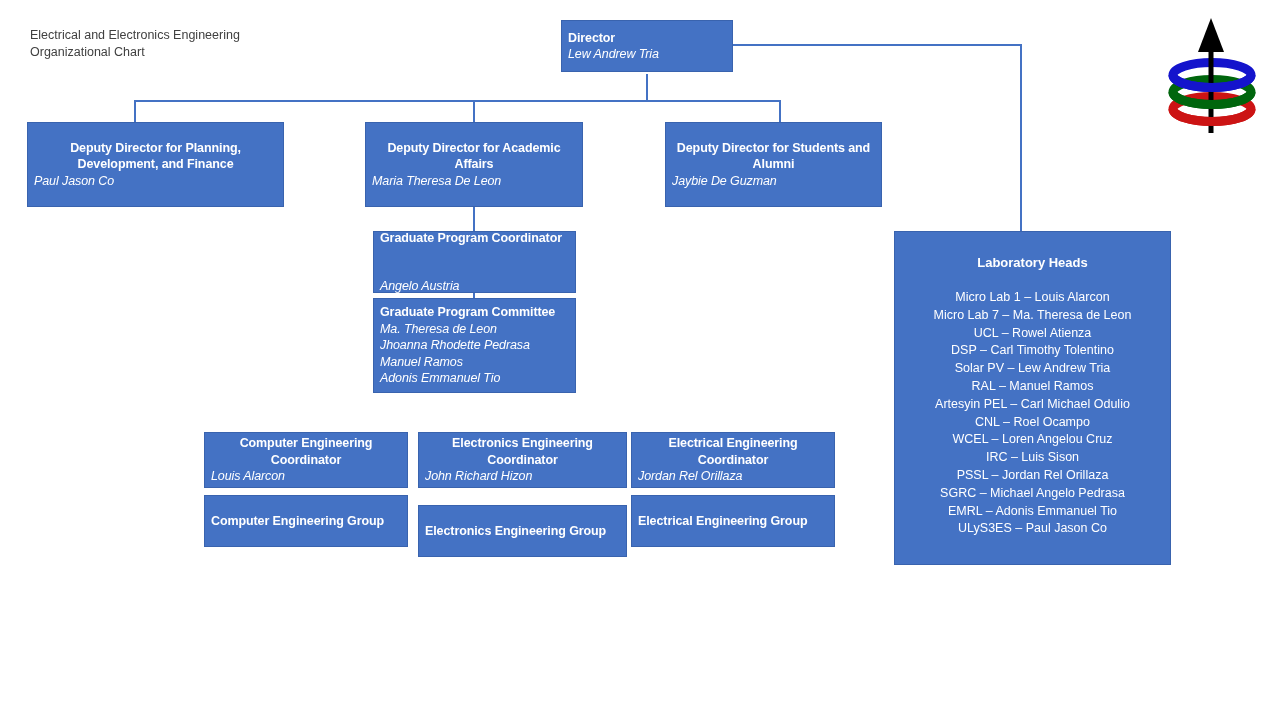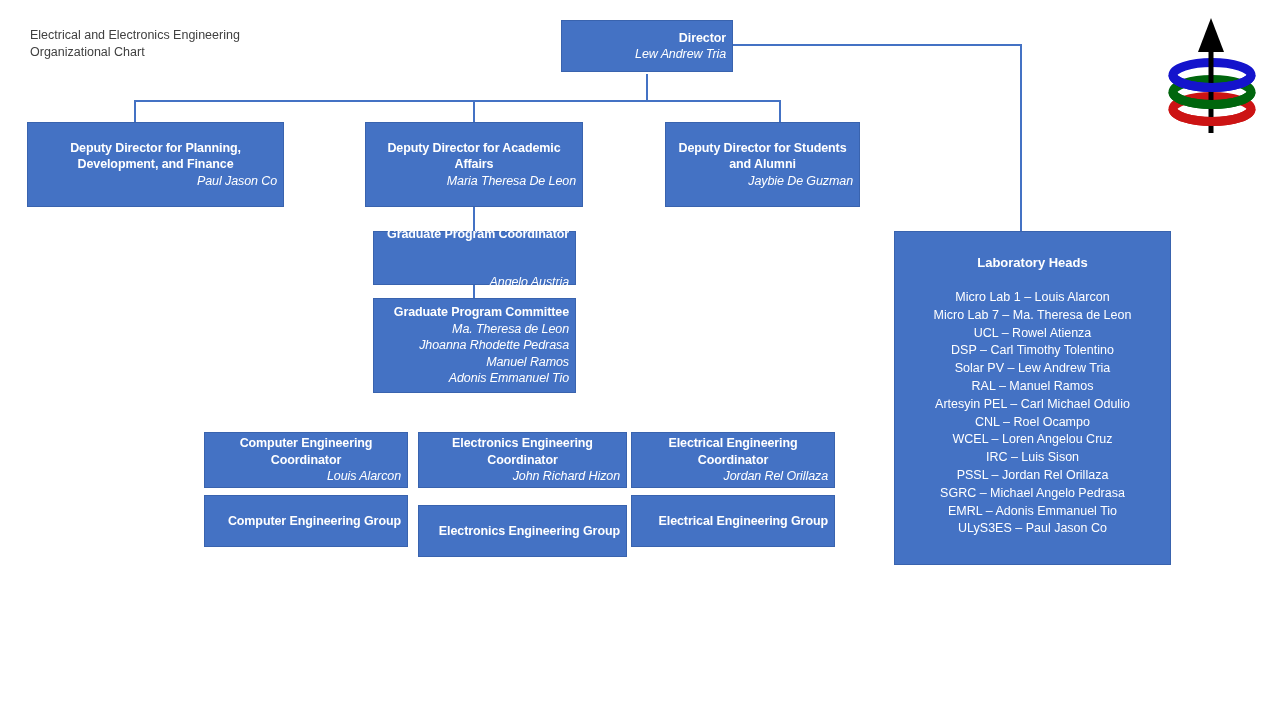--- a/index.html
+++ b/index.html
@@ -38,21 +38,21 @@
 
   
   .node {
     position: absolute;
     box-sizing: border-box;
     background: #4472C4;
     border: 1px solid #3963AE;
     color: #ffffff;
     display: flex;
     flex-direction: column;
-    align-items: flex-end;
+    align-items: flex-start;
     justify-content: center;
     text-align: center;
     padding: 18px 6px;
     z-index: 5;
   }
   .node .ttl {
     font-weight: bold;
     font-size: 12.5px;
     line-height: 16.5px;
     letter-spacing: -0.1px;
@@ -143,26 +143,26 @@
   <div class="node" style="left:27px; top:122px; width:257px; height:85px;">
     <div class="ttl">Deputy Director for Planning, Development, and Finance</div>
     <div class="person">Paul Jason Co</div>
   </div>
 
   <div class="node" style="left:365px; top:122px; width:218px; height:85px;">
     <div class="ttl">Deputy Director for Academic Affairs</div>
     <div class="person">Maria Theresa De Leon</div>
   </div>
 
-  <div class="node" style="left:665px; top:122px; width:195px; height:85px;">
+  <div class="node" style="left:665px; top:122px; width:217px; height:85px;">
     <div class="ttl">Deputy Director for Students and Alumni</div>
     <div class="person">Jaybie De Guzman</div>
   </div>
 
-  <div class="node" style="left:373px; top:231px; width:203px; height:54px;gap:32px;">
+  <div class="node" style="left:373px; top:231px; width:203px; height:62px;gap:32px;">
     <div class="ttl">Graduate Program Coordinator</div>
     <div class="person">Angelo Austria</div>
   </div>
 
   <div class="node" style="left:204px; top:432px; width:204px; height:56px;">
     <div class="ttl">Computer Engineering Coordinator</div>
     <div class="person">Louis Alarcon</div>
   </div>
 
   <div class="node" style="left:373px; top:298px; width:203px; height:95px;">

